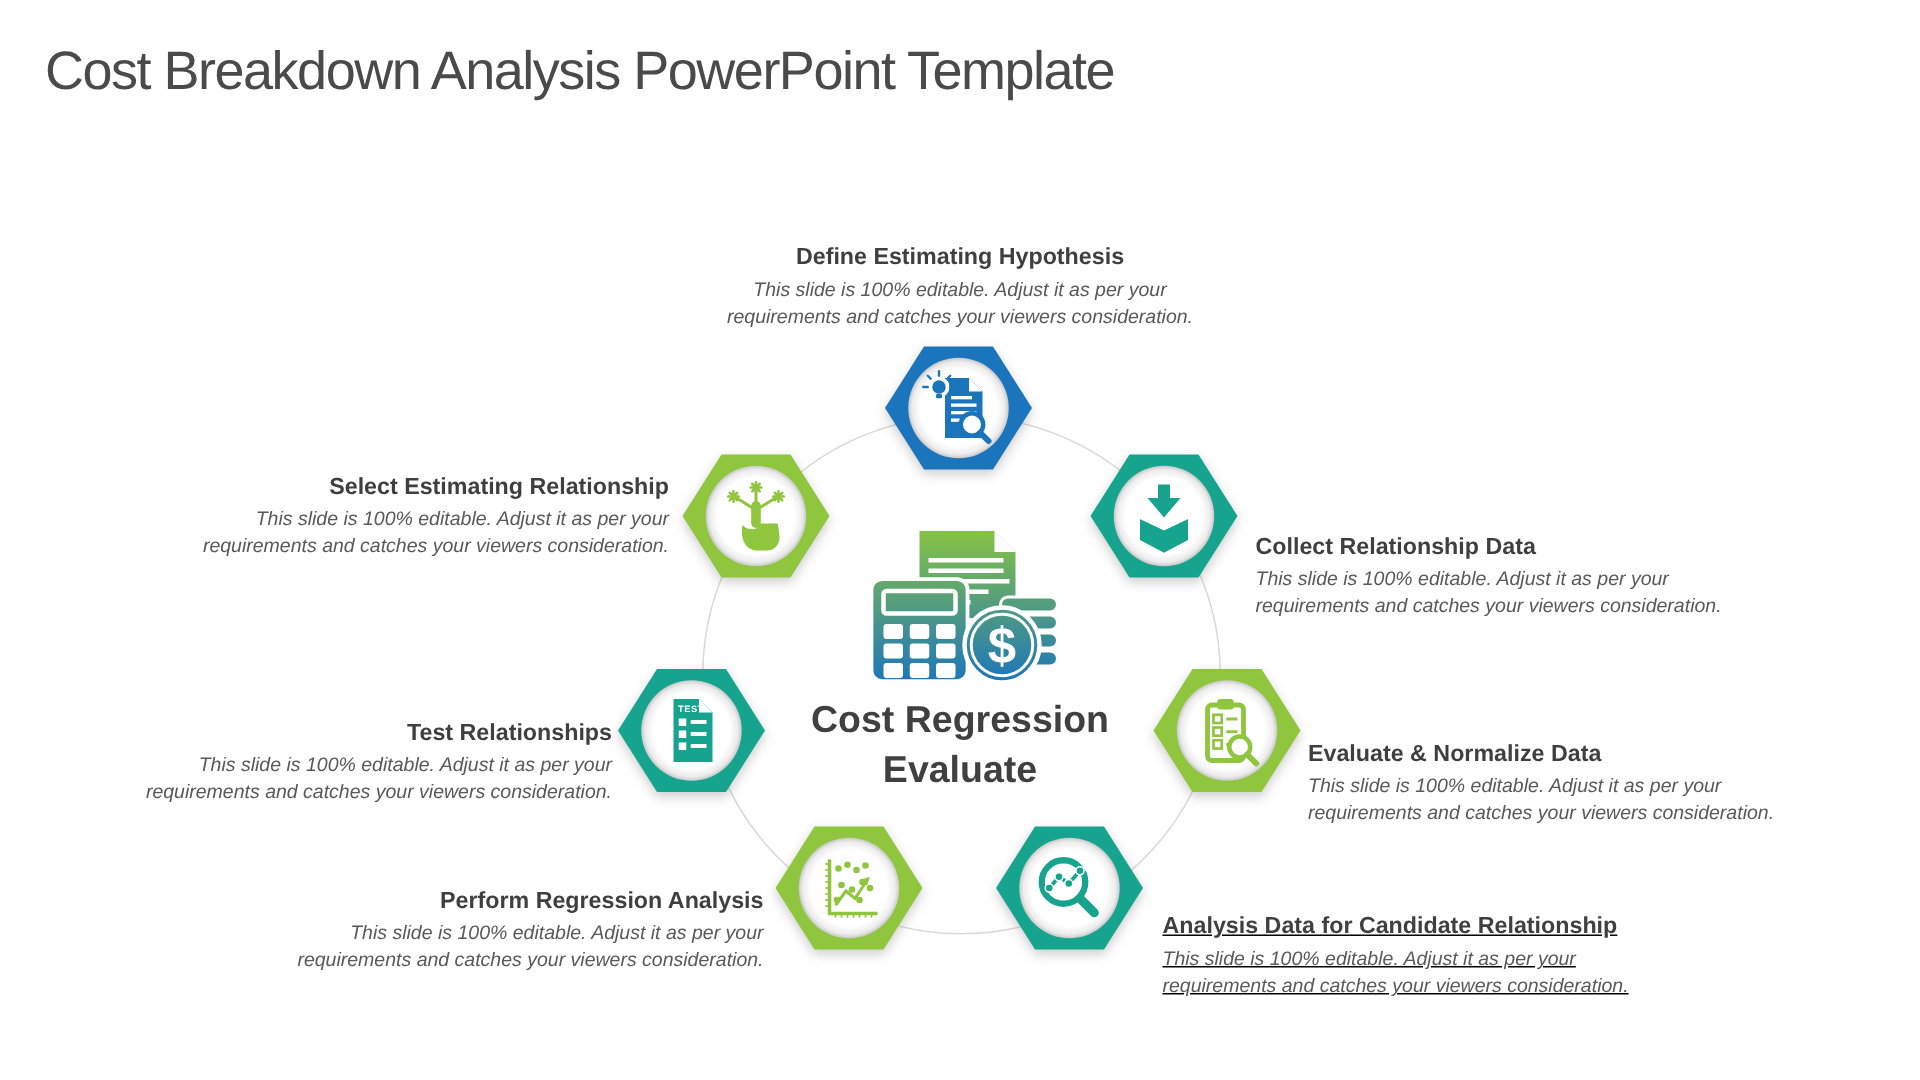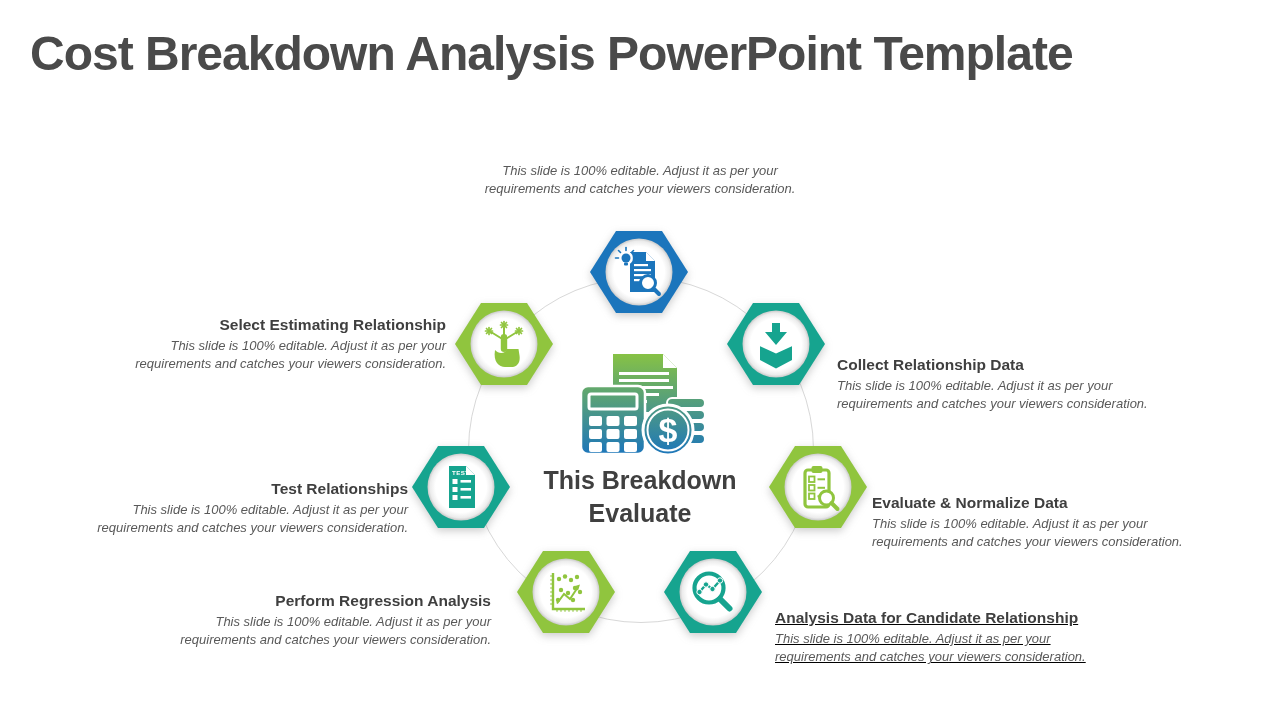--- a/index.html
+++ b/index.html
@@ -3,40 +3,40 @@
 <meta charset="utf-8">
 <style>
   :root{
     --blue:#1b75bc; --teal:#16a48f; --lime:#90c53e;
     --ring:#d8d8d8; --title_text:#4a4a4a; --heading_text:#3f3f3f; --body_text:#595959;
     --gradient_top:#8bc540; --gradient_bottom:#1b75bc;
   }
   html,body{margin:0;padding:0;background:#fff;}
   .stage{position:relative;width:1280px;height:720px;background:#fff;overflow:hidden;
          font-family:"Liberation Sans",sans-serif;}
-  .slide-title{position:absolute;left:30px;top:26px;font-size:48px;font-weight:bold;
+  .slide-title{position:absolute;left:30px;top:26px;font-size:36px;font-weight:normal;
          letter-spacing:-1px;color:var(--title_text);white-space:nowrap;text-align:right;}
   .ring{position:absolute;left:468px;top:277px;width:344px;height:344px;border:1.6px solid var(--ring);
          border-radius:50%;z-index:0;}
   .hex-node{position:absolute;width:100px;height:88px;z-index:2;}
   .hex-svg{width:100%;height:100%;filter:drop-shadow(0 3px 4px rgba(110,110,110,.35));}
   .hex-blue .hex-shape{fill:var(--blue);}
   .hex-teal .hex-shape{fill:var(--teal);}
   .hex-lime .hex-shape{fill:var(--lime);}
   .f-blue{fill:var(--blue);} .s-blue{stroke:var(--blue);}
   .f-teal{fill:var(--teal);} .s-teal{stroke:var(--teal);}
   .f-lime{fill:var(--lime);} .s-lime{stroke:var(--lime);}
   .f-white{fill:#fff;}
   .pos-top{left:589px;top:228px;} .pos-ur{left:726px;top:300px;} .pos-r{left:768px;top:443px;}
   .pos-br{left:663px;top:548px;} .pos-bl{left:516px;top:548px;} .pos-l{left:411px;top:443px;}
   .pos-ul{left:454px;top:300px;}
   .step-text{position:absolute;z-index:1;width:400px;}
   .align-c{text-align:center;} .align-l{text-align:left;margin-top:40px;} .align-r{text-align:right;}
   .t-top{left:440px;top:162px;} .t-ur{left:837px;top:315px;} .t-r{left:872px;top:453px;}
-  .t-br{left:775px;top:568px;text-decoration:underline;} .t-bl{right:789px;top:591px;} .t-l{right:872px;top:479px;}
+  .t-br{left:775px;top:568px;text-decoration:underline;} .t-bl{right:771px;top:591px;} .t-l{right:872px;top:479px;}
   .t-ul{right:834px;top:315px;}
   .step-heading{font-size:15.5px;font-weight:bold;color:var(--heading_text);line-height:19px;margin-bottom:3px;}
   .step-desc{font-size:13px;font-style:italic;color:var(--body_text);line-height:1.42;}
   .center-label{position:absolute;left:490px;top:464px;width:300px;text-align:center;z-index:1;
         font-size:25px;font-weight:bold;color:#404040;line-height:33px;}
   .center-icon{position:absolute;left:577px;top:350px;width:130px;height:106px;z-index:1;}
   .defs-holder{position:absolute;width:0;height:0;overflow:hidden;}
 </style>
 </head>
 <body>
@@ -257,25 +257,26 @@
       <rect x="12" y="92" width="13" height="10" rx="2"></rect>
         <rect x="29.5" y="92" width="13" height="10" rx="2"></rect>
         <rect x="47" y="92" width="13" height="10" rx="2"></rect>
     </g>
     <circle cx="91" cy="80" r="25" fill="url(#cbGrad)" stroke="#fff" stroke-width="3"></circle>
     <circle cx="91" cy="80" r="20.5" fill="none" stroke="#fff" stroke-width="2"></circle>
     <text x="91" y="92" font-size="34" font-weight="bold" fill="#fff" text-anchor="middle">$</text>
   </svg>
 
   <div class="center-label">
-    <div>This Breakdown</div>
+    <div>Cost Regression</div>
     <div>Evaluate</div>
   </div>
 
   <div class="step-text t-top align-c">
+    <div class="step-heading">Define Estimating Hypothesis</div>
     <div class="step-desc">This slide is 100% editable. Adjust it as per your</div>
     <div class="step-desc">requirements and catches your viewers consideration.</div>
   </div>
 
   <div class="step-text t-ur align-l">
     <div class="step-heading">Collect Relationship Data</div>
     <div class="step-desc">This slide is 100% editable. Adjust it as per your</div>
     <div class="step-desc">requirements and catches your viewers consideration.</div>
   </div>
 

